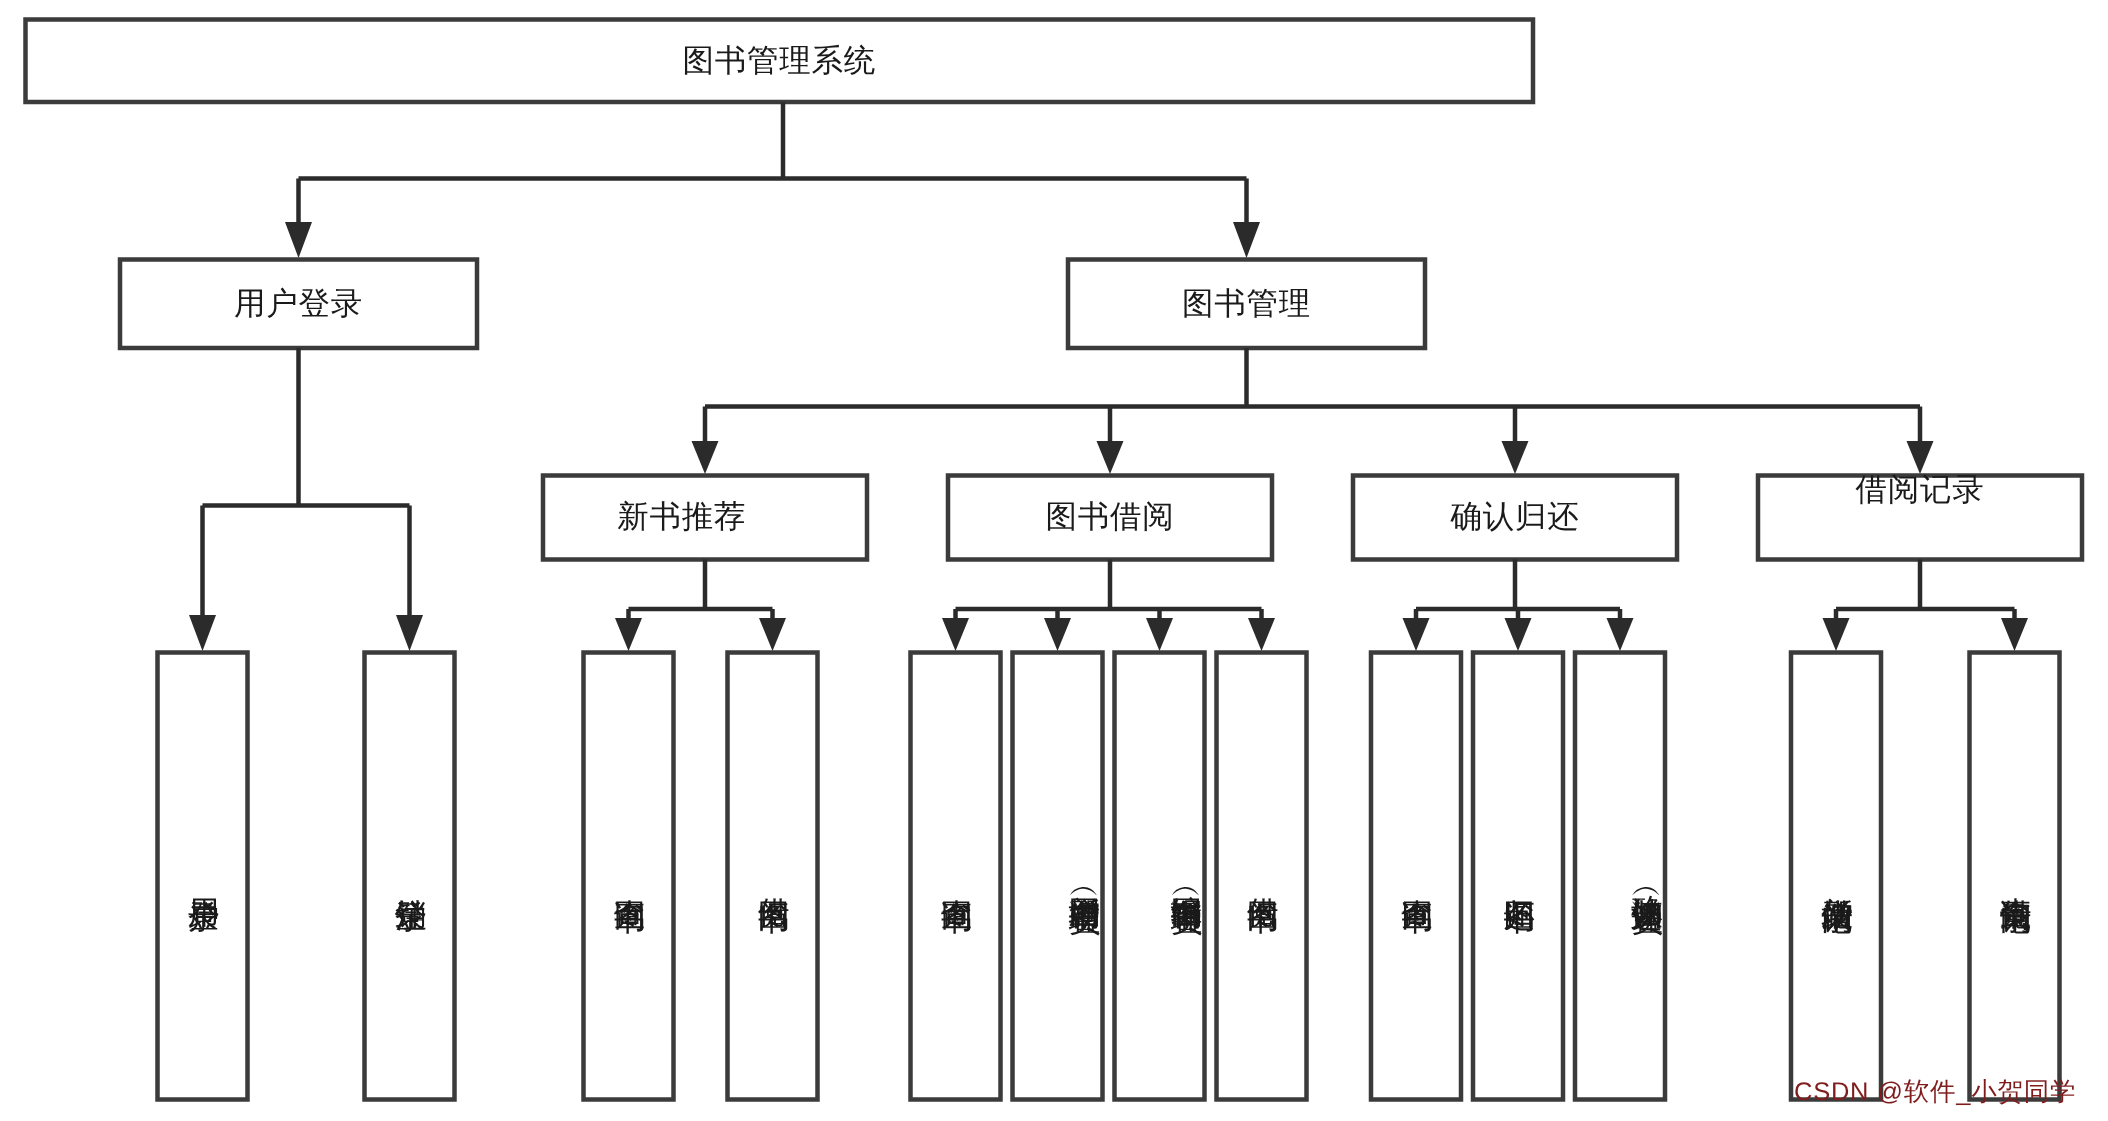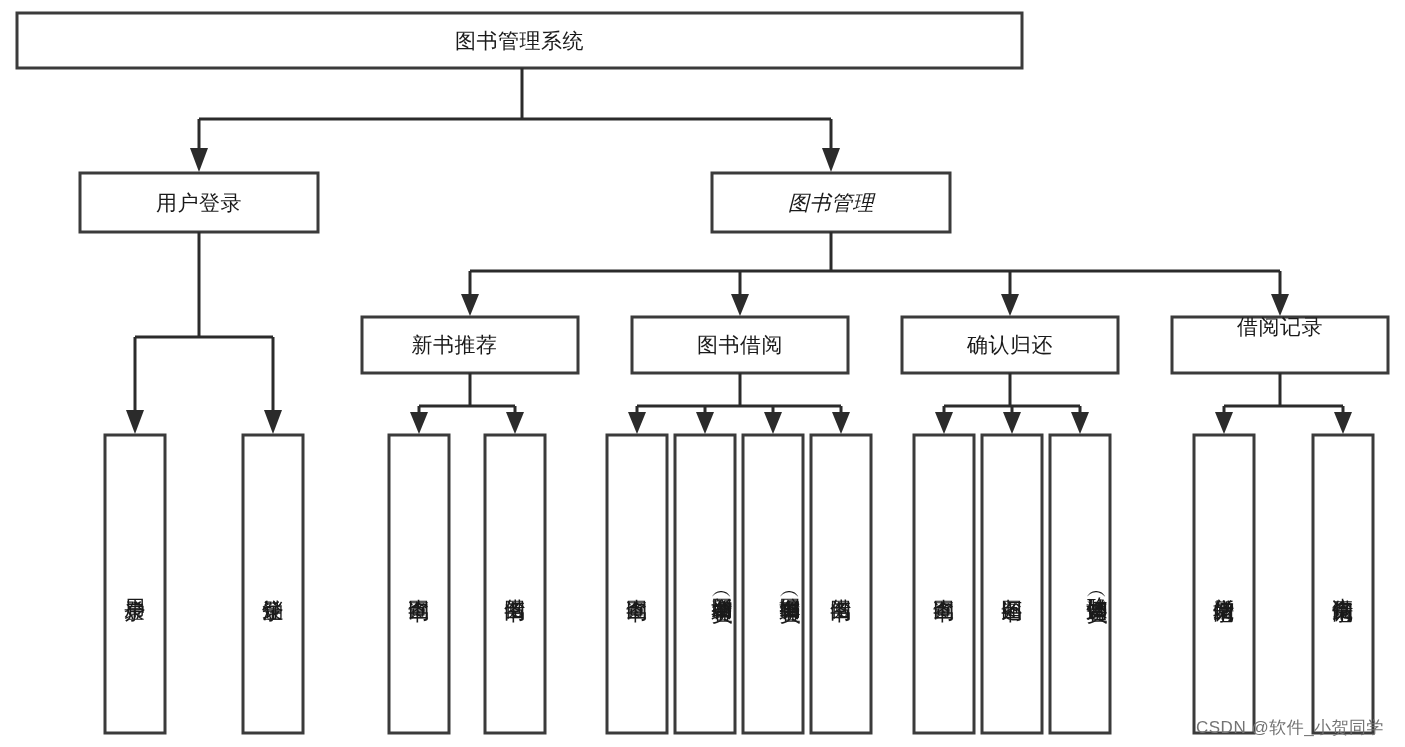--- a/index.html
+++ b/index.html
@@ -61,21 +61,21 @@
     font-size: 21px;
     line-height: 1.22;
     letter-spacing: 1px;
     writing-mode: vertical-rl;
     text-orientation: upright;
     white-space: nowrap;
     pointer-events: none;
   }
   .watermark {
     position: absolute;
-    color: #737373;
+    color: #7f1d1d;
     font-size: 17px;
     white-space: nowrap;
     letter-spacing: 0.5px;
     pointer-events: none;
   }
 </style>
 </head>
 <body>
 
 <div id="diagram-root">
@@ -180,21 +180,21 @@
       <path class="connector" d="M 1224 406 L 1224 414"></path>
       <path class="connector" d="M 1343 406 L 1343 414"></path>
       <polygon class="arrow-head" points="1215,412 1233,412 1224,434"></polygon>
       <polygon class="arrow-head" points="1334,412 1352,412 1343,434"></polygon>
     </g>
   </svg>
 
   <div class="node-label-h" style="left:17px; top:13px; width:1005px; height:55px;">图书管理系统</div>
 
   <div class="node-label-h" style="left:80px; top:173px; width:238px; height:59px;">用户登录</div>
-  <div class="node-label-h" style="left:712px; top:173px; width:238px; height:59px;font-style:italic;">图书管理</div>
+  <div class="node-label-h" style="left:712px; top:173px; width:238px; height:59px;">图书管理</div>
 
   <div class="node-label-h" style="left:362px; top:317px; width:185px; height:56px;">新书推荐</div>
   <div class="node-label-h" style="left:632px; top:317px; width:216px; height:56px;">图书借阅</div>
   <div class="node-label-h" style="left:902px; top:317px; width:216px; height:56px;">确认归还</div>
   <div class="node-label-h" style="left:1172px; top:299px; width:216px; height:56px;">借阅记录</div>
 
   <div class="node-label-v" style="left:105px; top:435px; width:60px; height:298px;">用户登录</div>
   <div class="node-label-v" style="left:243px; top:435px; width:60px; height:298px;">注销登录</div>
 
   <div class="node-label-v" style="left:389px; top:435px; width:60px; height:298px;">查询图书</div>

